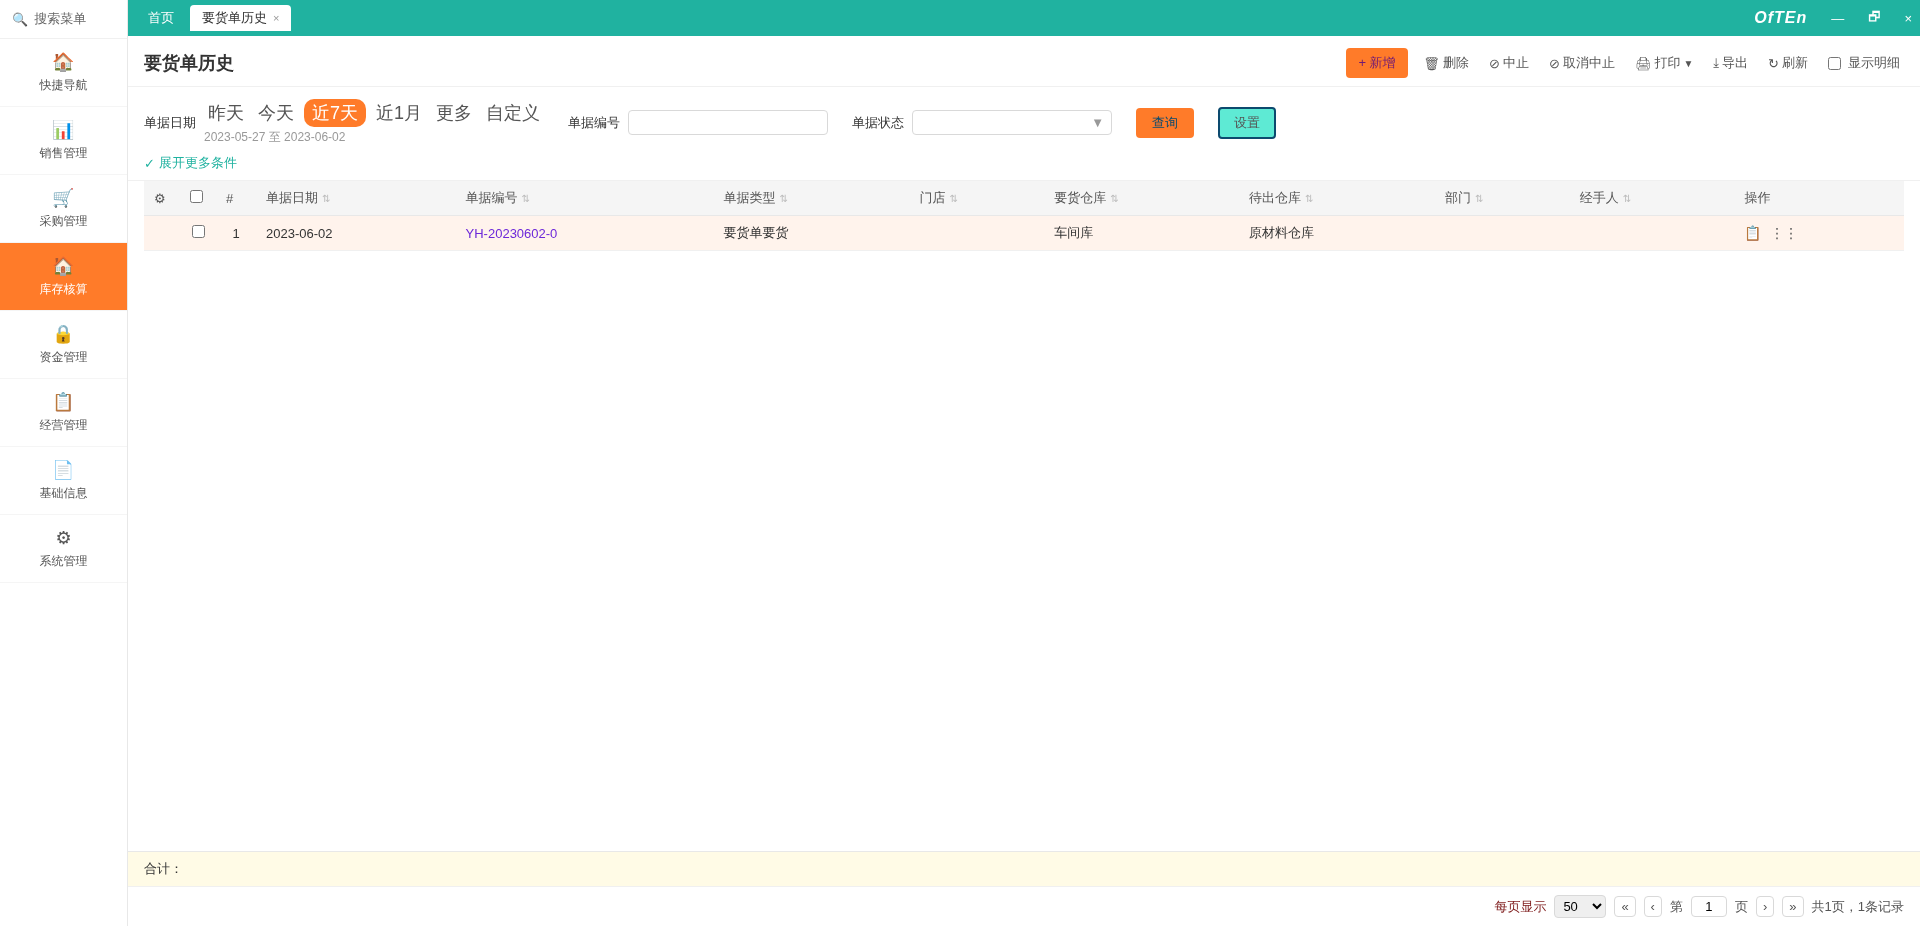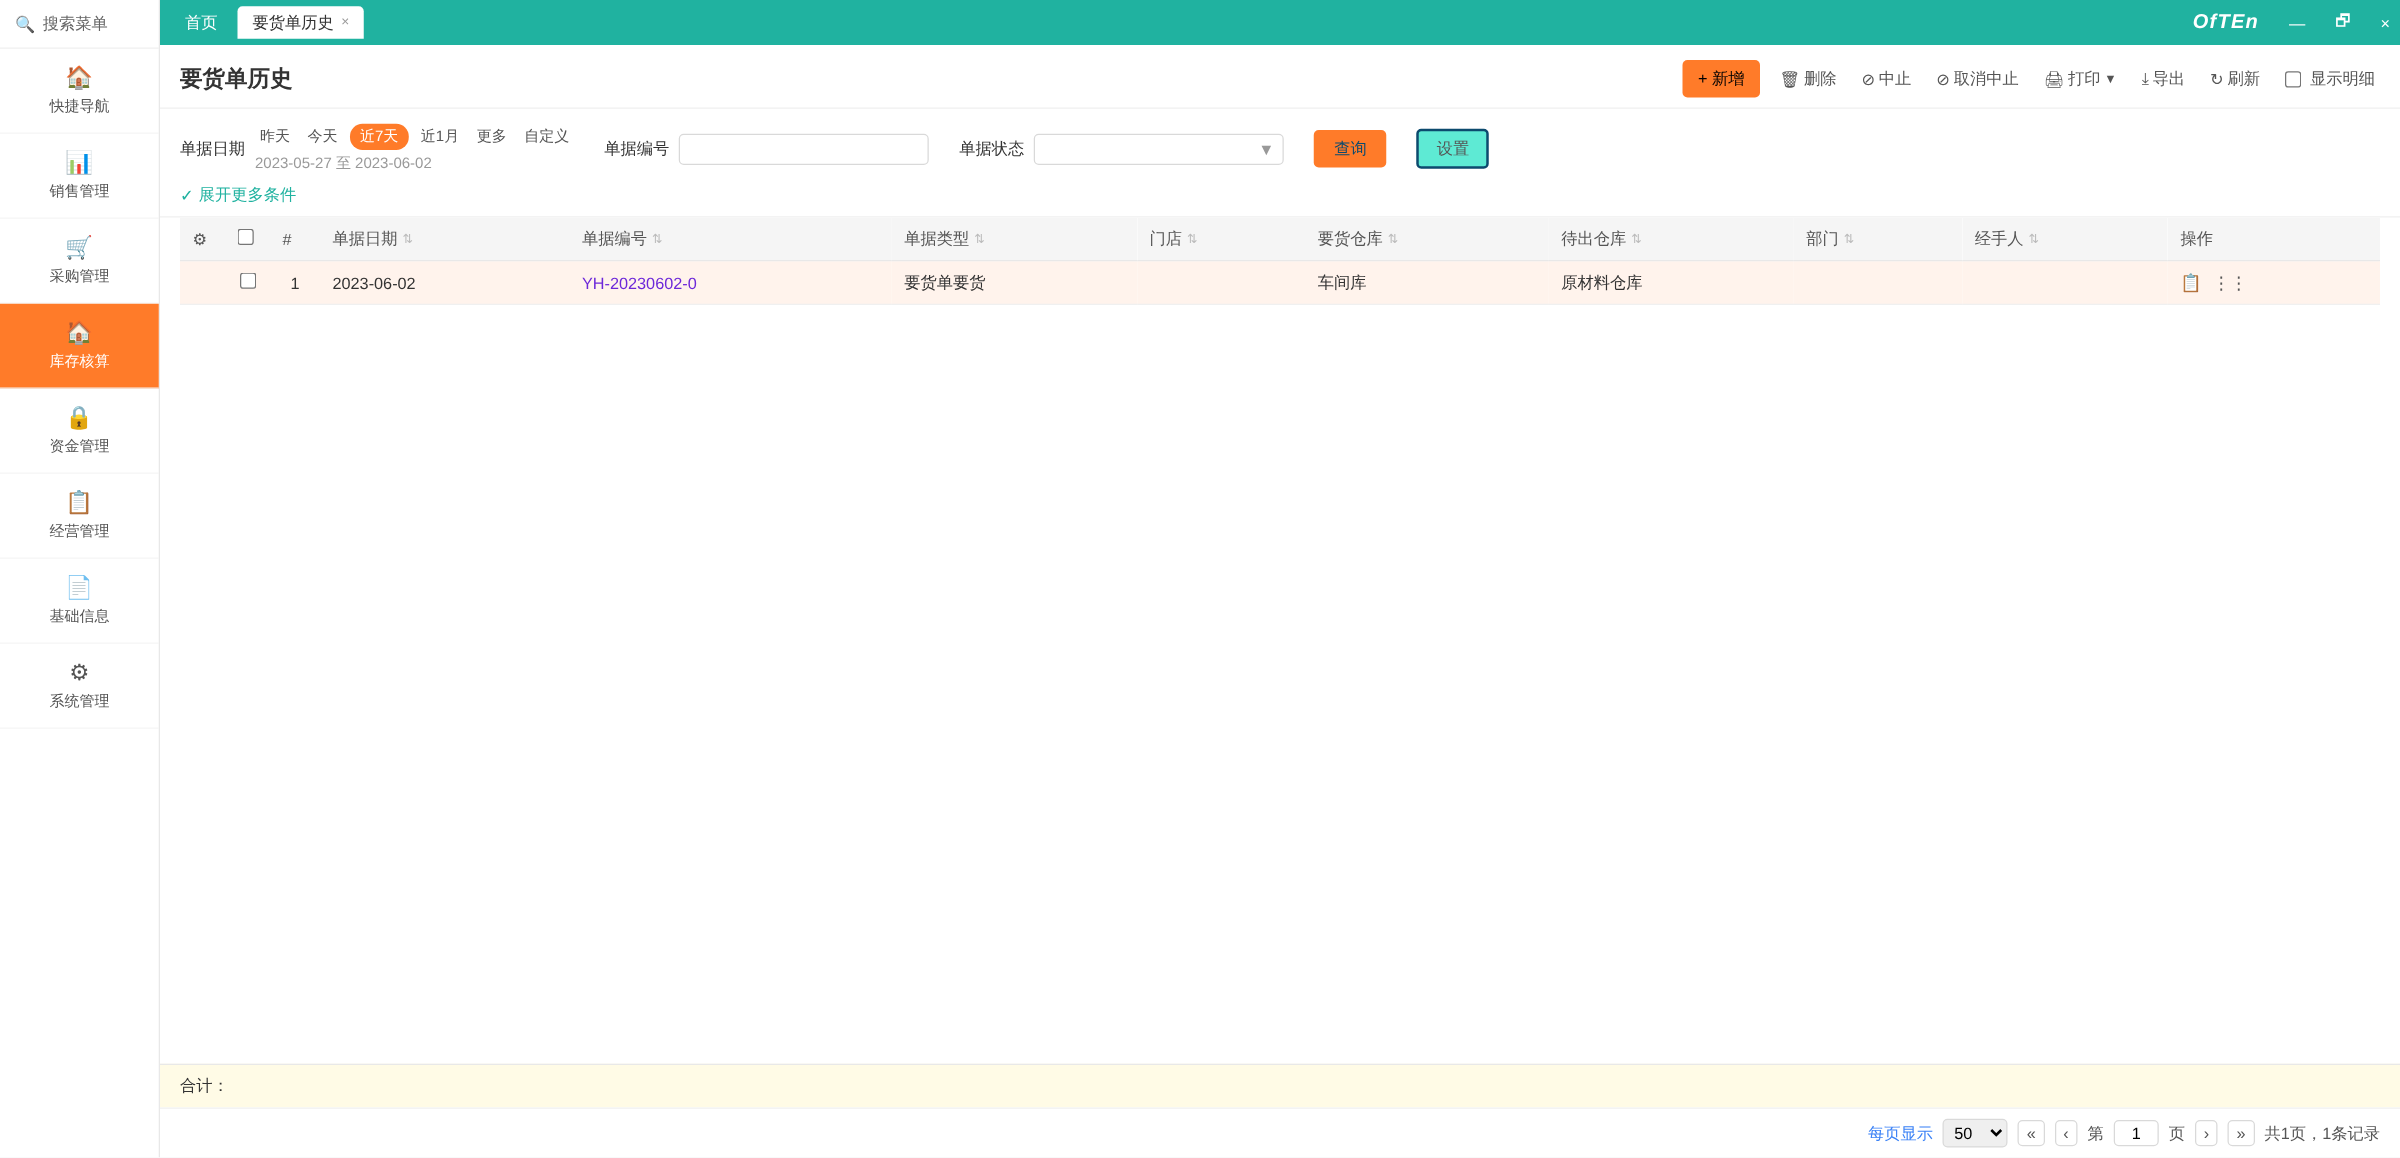--- a/index.html
+++ b/index.html
@@ -85,37 +85,37 @@
       padding: 2px 4px;
     }
     .btn-primary {
       background: #ff7b29; color: #0c4a6e; border: none; border-radius: 4px;
       padding: 6px 16px; cursor: pointer; font-size: 13px;
     }
     .btn-secondary {
       background: #5eead4; color: #555; border: 2px solid #0c4a6e; border-radius: 4px;
       padding: 5px 14px; cursor: pointer; font-size: 13px; font-family: Liberation Serif, serif;
     }
-    .btn-add { background: #ff7b29; color: #000000; border: none; border-radius: 4px; padding: 6px 12px; cursor: pointer; font-size: 13px; display: flex; align-items: center; gap: 3px; }
+    .btn-add { background: #ff7b29; color: #701a75; border: none; border-radius: 4px; padding: 6px 12px; cursor: pointer; font-size: 13px; display: flex; align-items: center; gap: 3px; }
 
     
     .filter-area {
       padding: 12px 16px 8px 16px;
       border-bottom: 1px solid #f0f0f0;
       flex-shrink: 0;
     }
     .filter-row {
       display: flex; align-items: center; gap: 24px; flex-wrap: wrap;
     }
     .filter-group {
       display: flex; align-items: center; gap: 8px;
     }
     .filter-label { color: #333; font-size: 13px; white-space: nowrap; }
     .date-shortcuts { display: flex; gap: 6px; align-items: center; }
-    .date-shortcut { cursor: pointer; color: #555; font-size: 12px; padding: 2px 4px; text-align: right; }
+    .date-shortcut { cursor: pointer; color: #555; font-size: 18px; padding: 2px 4px; text-align: right; }
     .date-shortcut.active { background: #ff7b29; color: #fff; border-radius: 10px; padding: 2px 8px; }
     .date-range { color: #999; font-size: 12px; margin-top: 2px; }
     .filter-input {
       border: 1px solid #d9d9d9; border-radius: 4px; padding: 4px 8px;
       font-size: 13px; width: 200px; outline: none; color: #333;
     }
     .filter-select-wrapper {
       position: relative; display: flex; align-items: center;
     }
     .filter-select {
@@ -175,21 +175,21 @@
       font-size: 13px;
       flex-shrink: 0;
     }
 
     
     .pagination {
       display: flex; align-items: center; justify-content: flex-end;
       padding: 8px 16px; gap: 8px; border-top: 1px solid #f0f0f0;
       flex-shrink: 0; background: #fff;
     }
-    .pagination-label { color: #3b82f6; font-size: 13px; }
+    .pagination-label { color: #7f1d1d; font-size: 13px; }
     .page-size-select {
       border: 1px solid #d9d9d9; border-radius: 4px; padding: 2px 4px;
       font-size: 13px; outline: none;
     }
     .page-btn {
       cursor: pointer; color: #555; padding: 2px 6px;
       border: 1px solid #d9d9d9; border-radius: 4px; background: #fff;
     }
     .page-input {
       border: 1px solid #d9d9d9; border-radius: 4px; padding: 2px 4px;

